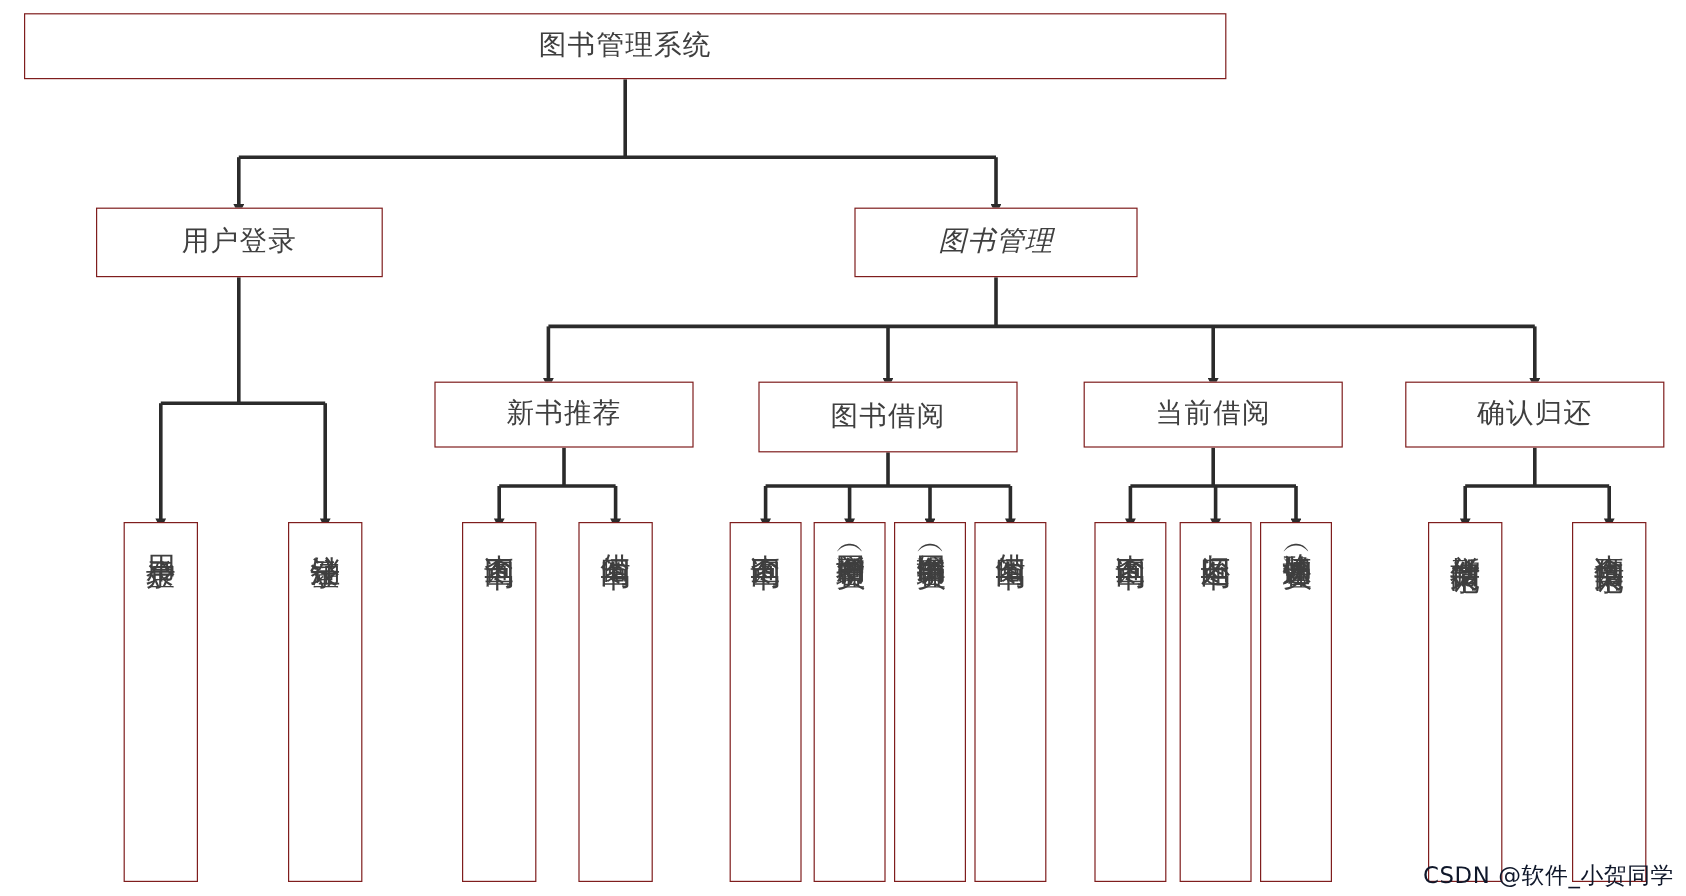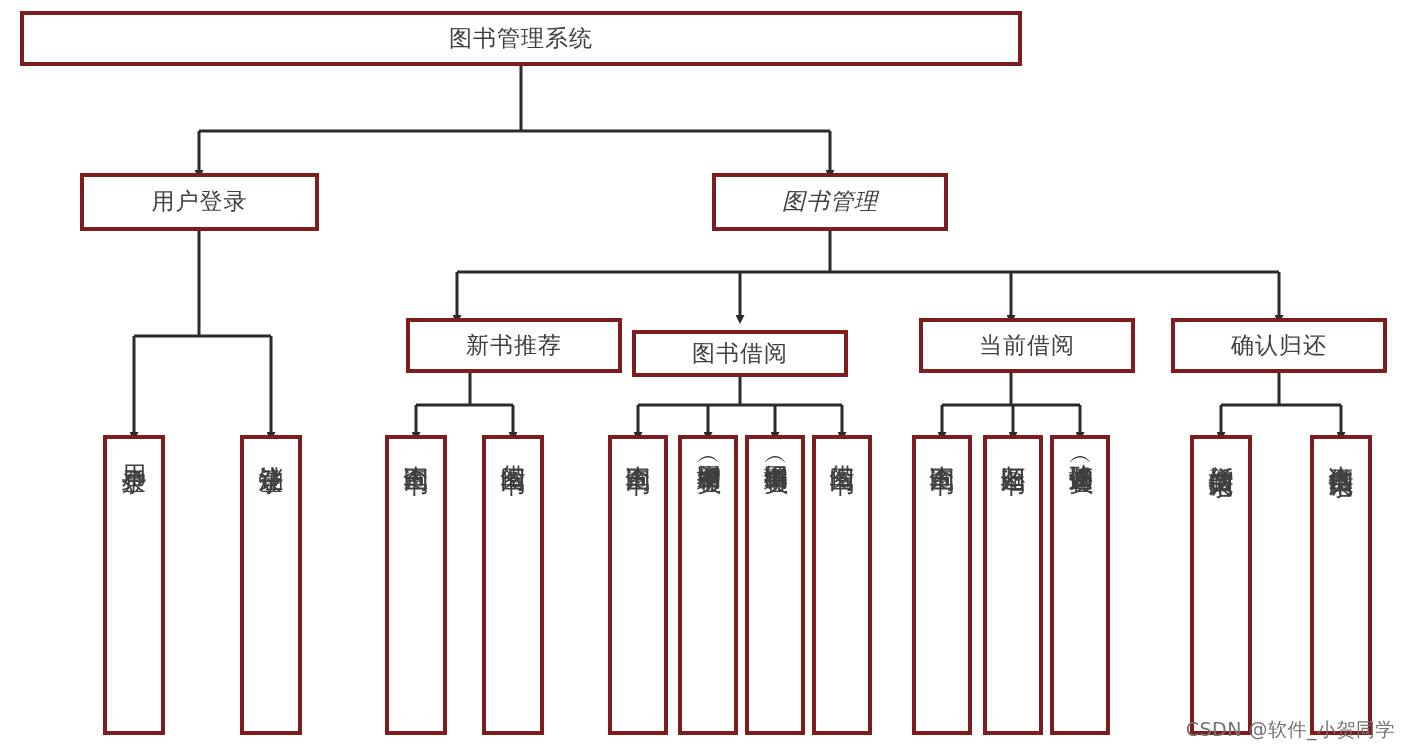--- a/index.html
+++ b/index.html
@@ -23,21 +23,21 @@
     left: 0;
     top: 0;
     width: 1405px;
     height: 747px;
     pointer-events: none;
   }
   .node {
     position: absolute;
     box-sizing: border-box;
     background: #ffffff;
-    border: 4px solid #7f1d1d;
+    border: 1px solid #7f1d1d;
     display: flex;
     align-items: center;
     justify-content: center;
     color: #3a3a3a;
   }
   .node .label {
     display: block;
     text-align: center;
     color: #3f3f3f;
   }
@@ -64,21 +64,21 @@
   }
   .node.vertical.tall-fit .label {
     font-size: 24px;
     letter-spacing: 1px;
   }
   #watermark {
     position: absolute;
     right: 10px;
     bottom: 4px;
     font-size: 19px;
-    color: #737373;
+    color: #0f172a;
     letter-spacing: 0.5px;
     white-space: nowrap;
     font-family: "DejaVu Sans", "Liberation Sans", sans-serif;
   }
 </style>
 </head>
 <body>
 
 <div id="canvas">
 
@@ -128,27 +128,27 @@
   <div id="nodes">
       <div class="node horizontal" style="left: 20px; top: 11px; width: 1002px; height: 55px;">
         <span class="label">图书管理系统</span>
       </div>
       <div class="node horizontal" style="left: 80px; top: 173px; width: 239px; height: 58px;">
         <span class="label">用户登录</span>
       </div>
       <div class="node horizontal" style="left: 712px; top: 173px; width: 236px; height: 58px; font-style: italic;">
         <span class="label">图书管理</span>
       </div>
-      <div class="node horizontal" style="left: 362px; top: 318px; width: 216px; height: 55px; margin-left: 44px;">
+      <div class="node horizontal" style="left: 362px; top: 318px; width: 216px; height: 55px;">
         <span class="label">新书推荐</span>
       </div>
-      <div class="node horizontal" style="left: 632px; top: 318px; width: 216px; height: 47px; margin-top: 12px;">
+      <div class="node horizontal" style="left: 632px; top: 318px; width: 216px; height: 59px;">
         <span class="label">图书借阅</span>
       </div>
-      <div class="node horizontal" style="left: 903px; top: 318px; width: 216px; height: 55px; margin-left: 16px;">
+      <div class="node horizontal" style="left: 903px; top: 318px; width: 216px; height: 55px;">
         <span class="label">当前借阅</span>
       </div>
       <div class="node horizontal" style="left: 1171px; top: 318px; width: 216px; height: 55px;">
         <span class="label">确认归还</span>
       </div>
       <div class="node vertical" style="left: 103px; top: 435px; width: 62px; height: 300px;">
         <span class="label">用户登录</span>
       </div>
       <div class="node vertical" style="left: 240px; top: 435px; width: 62px; height: 300px;">
         <span class="label">注销登录</span>

